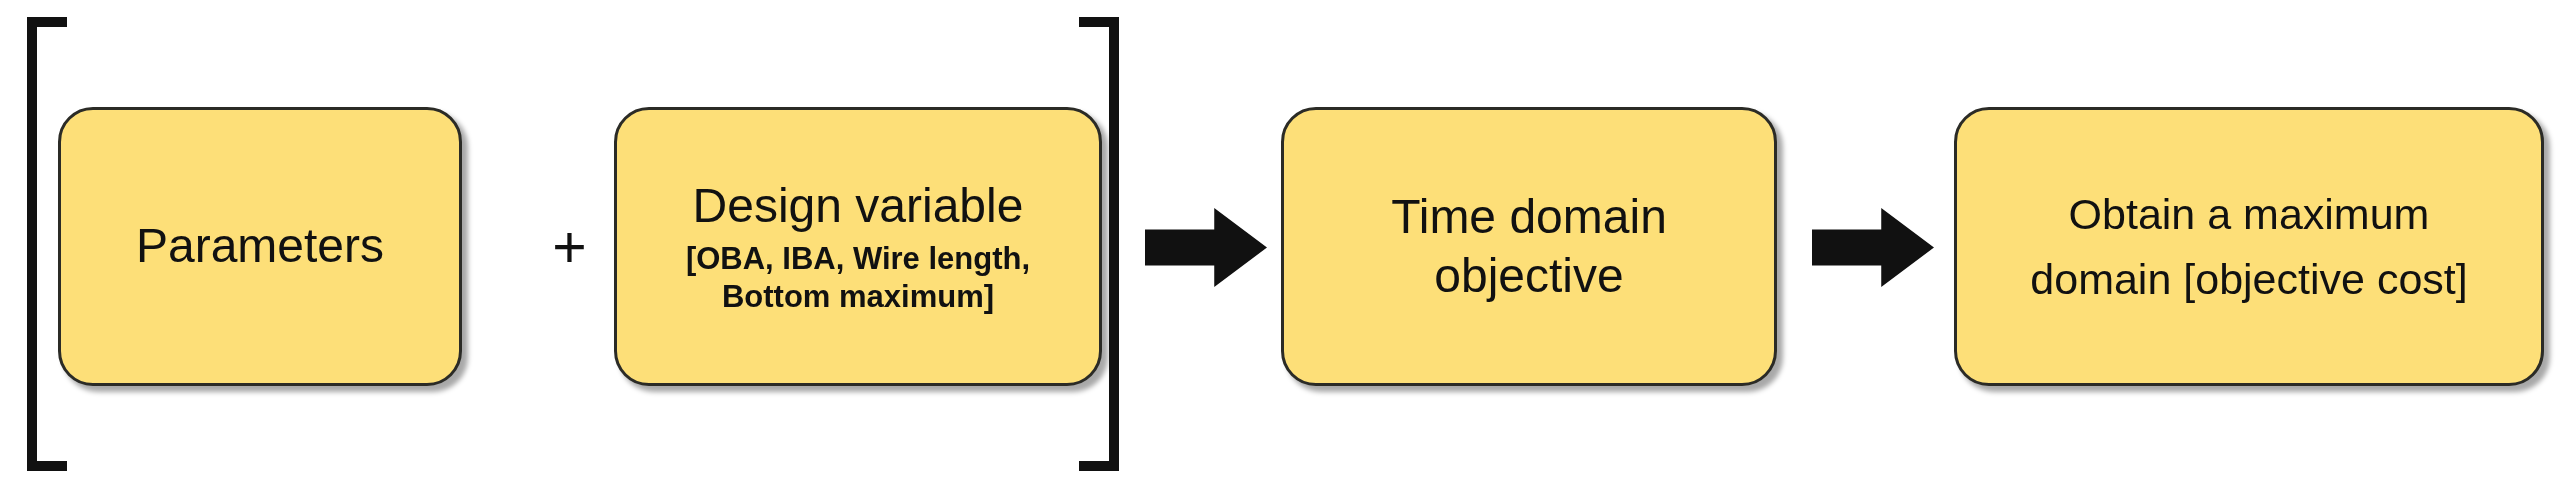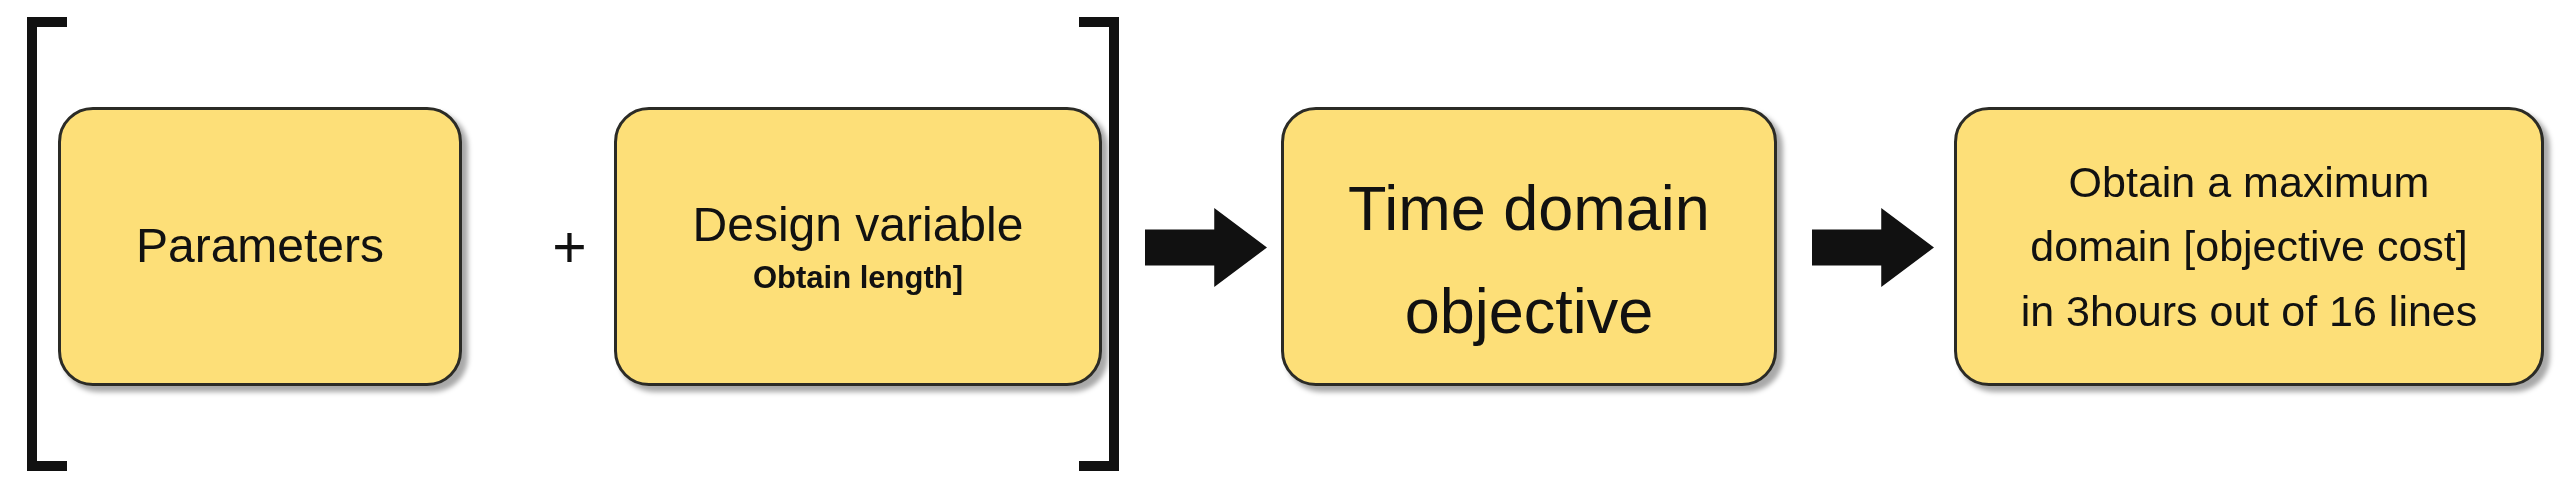--- a/index.html
+++ b/index.html
@@ -71,21 +71,21 @@
   
   #box-parameters   { left: 58px;   top: 107px; width: 404px; height: 279px; }
   #box-design       { left: 614px;  top: 107px; width: 488px; height: 279px; }
   #box-analysis     { left: 1281px; top: 107px; width: 496px; height: 279px; }
   #box-objective    { left: 1954px; top: 107px; width: 590px; height: 279px; gap: 12px; }
 
   
   #box-parameters .line  { font-size: 48px; }
   #box-design .title     { font-size: 48px; margin-bottom: 5px; }
   #box-design .sub       { font-size: 31px; font-weight: 700; }
-  #box-analysis .line    { font-size: 63px; margin-top: 26px; }
+  #box-analysis .line    { font-size: 48px; }
   #box-objective .line   { font-size: 43px; }
 
   
   .plus-sign {
     position: absolute;
     left: 540px;
     top: 216px;
     width: 59px;
     height: 63px;
     font-size: 59px;
@@ -114,21 +114,22 @@
   <div class="bracket bracket-left"></div>
 
   <div class="box" id="box-parameters">
     <span class="line">Parameters</span>
   </div>
 
   <div class="plus-sign">+</div>
 
   <div class="box" id="box-design">
     <span class="line title">Design variable</span>
-    <span class="line sub">Obtain length]</span>
+    <span class="line sub">[OBA, IBA, Wire length,</span>
+    <span class="line sub">Bottom maximum]</span>
   </div>
 
   <div class="bracket bracket-right"></div>
 
   <div class="arrow" id="arrow-1">
     <svg viewBox="0 0 148 96" preserveAspectRatio="none" aria-hidden="true">
       <polygon points="0,26 84,26 84,0 148,48 84,96 84,70 0,70" fill="#111111"></polygon>
     </svg>
   </div>
 
@@ -139,17 +140,16 @@
 
   <div class="arrow" id="arrow-2">
     <svg viewBox="0 0 148 96" preserveAspectRatio="none" aria-hidden="true">
       <polygon points="0,26 84,26 84,0 148,48 84,96 84,70 0,70" fill="#111111"></polygon>
     </svg>
   </div>
 
   <div class="box" id="box-objective">
     <span class="line">Obtain a maximum</span>
     <span class="line">domain [objective cost]</span>
-    <span class="line">in 3hours out of 16 lines</span>
   </div>
 
 </div>
 
 
 </body></html>

